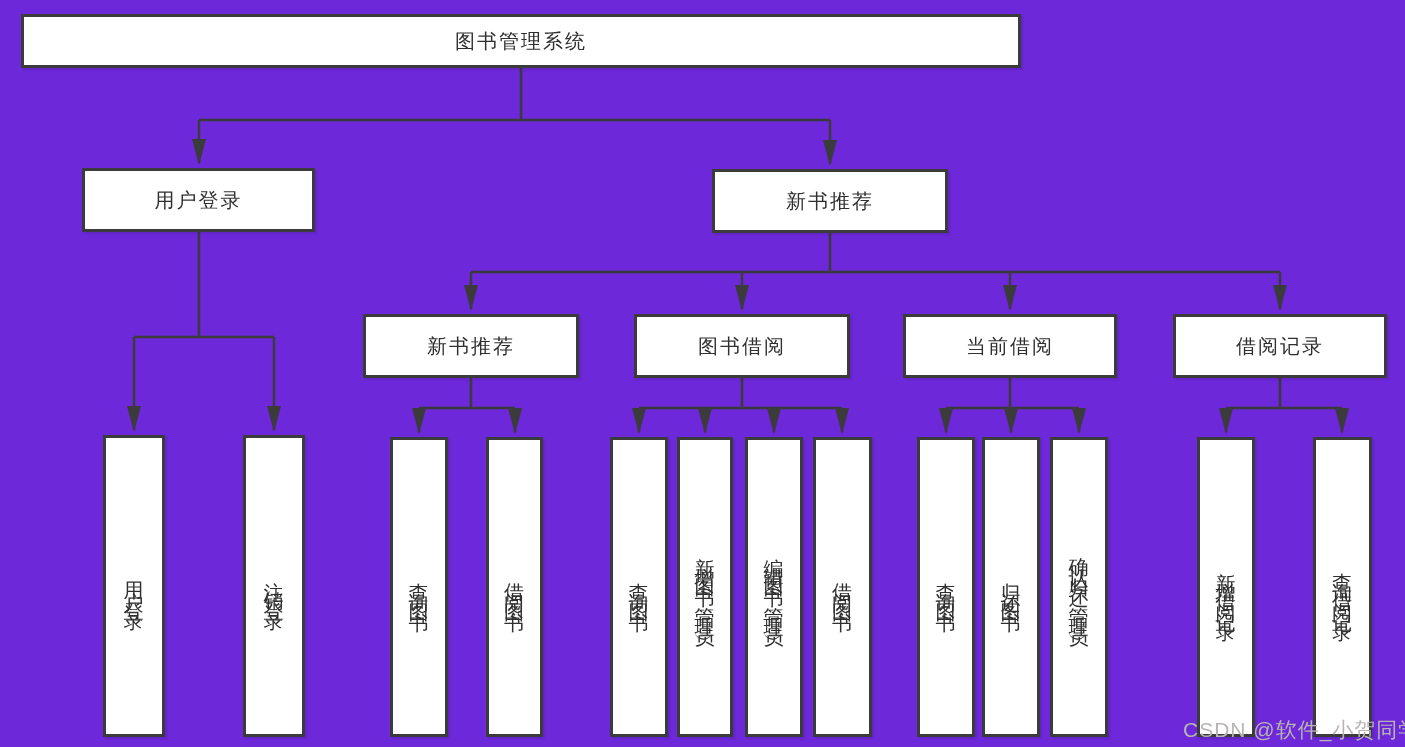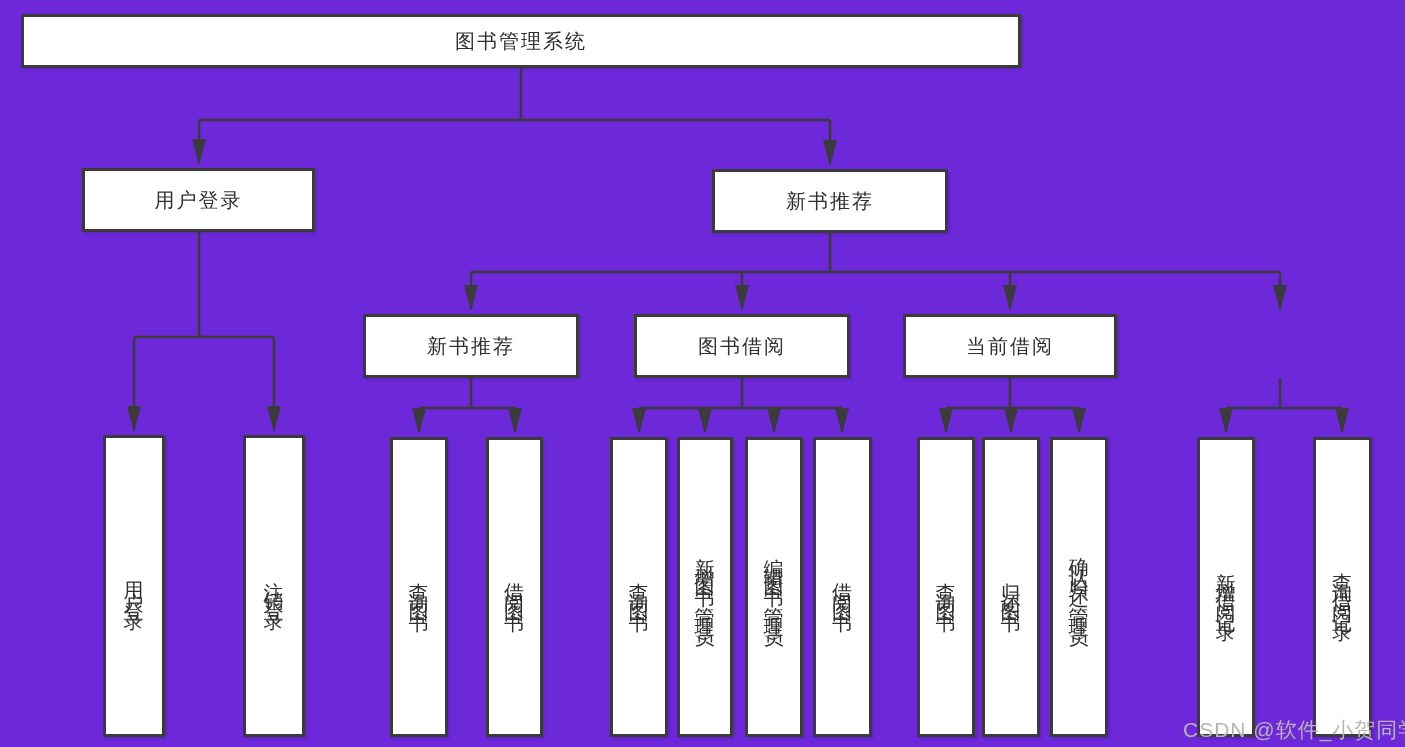--- a/index.html
+++ b/index.html
@@ -82,20 +82,21 @@
   </svg>
 
   <div class="node h" style="left:21px;top:14px;width:1000px;height:54px">图书管理系统</div>
 
   <div class="node h" style="left:82px;top:168px;width:233px;height:64px">用户登录</div>
   <div class="node h" style="left:712px;top:169px;width:236px;height:64px">新书推荐</div>
 
   <div class="node h" style="left:363px;top:314px;width:216px;height:64px">新书推荐</div>
   <div class="node h" style="left:903px;top:314px;width:214px;height:64px">当前借阅</div>
   <div class="node h" style="left:634px;top:314px;width:216px;height:64px">图书借阅</div>
+  <div class="node h" style="left:1173px;top:314px;width:214px;height:64px">借阅记录</div>
 
   <div class="node v" style="left:103px;top:435px;width:62px;height:302px">用户登录</div>
   <div class="node v" style="left:243px;top:435px;width:62px;height:302px">注销登录</div>
 
   <div class="node v" style="left:390px;top:437px;width:58px;height:300px">查询图书</div>
   <div class="node v" style="left:486px;top:437px;width:57px;height:300px">借阅图书</div>
 
   <div class="node v" style="left:610px;top:437px;width:58px;height:300px">查询图书</div>
   <div class="node v" style="left:677px;top:437px;width:56px;height:300px">新增图书（管理员）</div>
   <div class="node v" style="left:745px;top:437px;width:58px;height:300px">编辑图书（管理员）</div>

